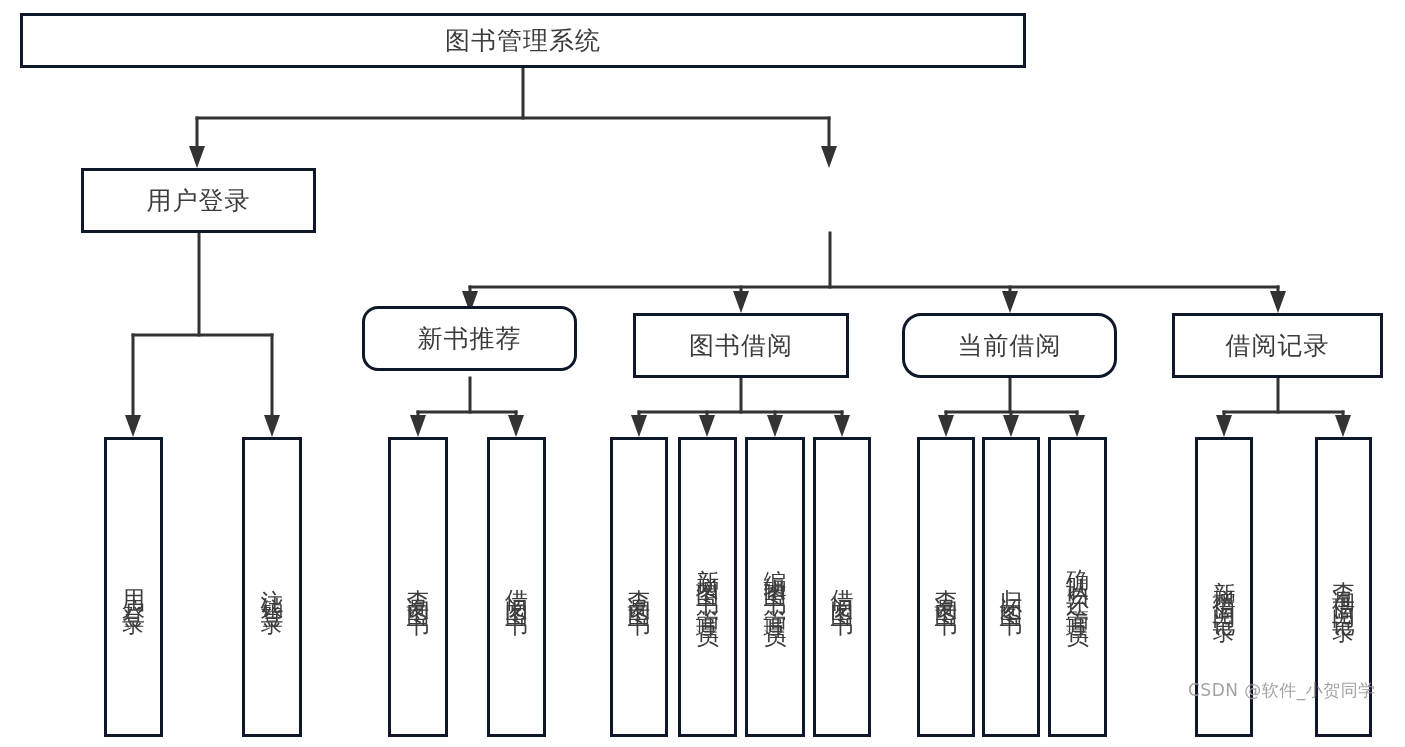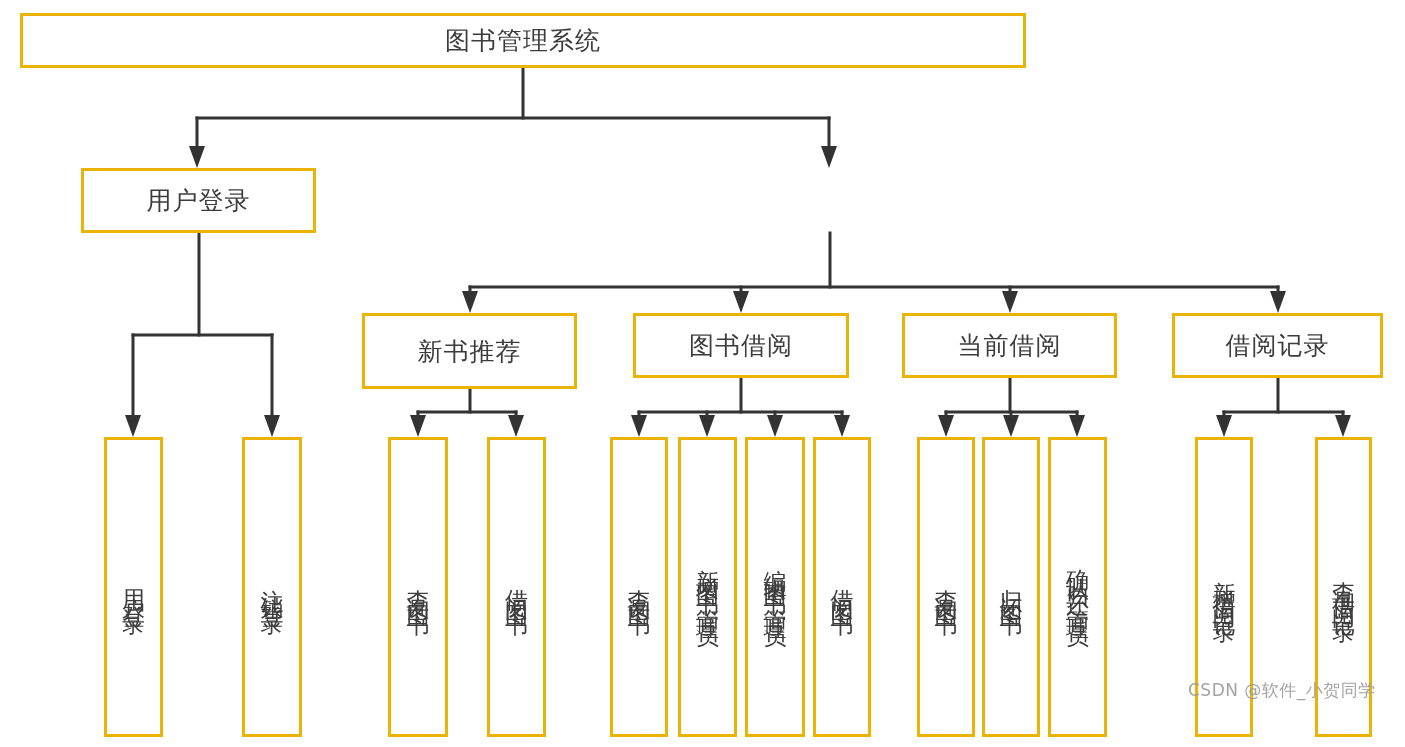--- a/index.html
+++ b/index.html
@@ -13,44 +13,44 @@
   }
   .connectors {
     position: absolute;
     left: 0; top: 0;
     width: 1405px; height: 747px;
   }
   .node {
     position: absolute;
     box-sizing: border-box;
     background: #ffffff;
-    border: 3px solid #eab308;
+    border: 3px solid #0f172a;
     color: #3c3c3c;
     display: flex;
     align-items: center;
     justify-content: center;
     text-align: center;
   }
   .h-node { font-size: 25px; letter-spacing: 1px; white-space: nowrap; }
   .v-node span {
     writing-mode: vertical-rl;
     text-orientation: mixed;
     font-size: 23px;
     letter-spacing: 8px;
     line-height: 1;
   }
   
   .n-root   { left: 20px;  top: 13px;  width: 1006px; height: 55px; }
   
   .n-login  { left: 81px;  top: 168px; width: 235px; height: 65px; }
   .n-mgmt   { left: 711px; top: 168px; width: 237px; height: 65px; }
   
-  .n-newrec { left: 362px;  top: 313px; width: 215px; height: 76px; }
+  .n-newrec { left: 362px;  top: 306px; width: 215px; height: 65px; border-radius: 16px; }
   .n-borrow { left: 633px;  top: 313px; width: 216px; height: 65px; justify-content: center; }
-  .n-curr   { left: 902px;  top: 313px; width: 215px; height: 65px; }
+  .n-curr   { left: 902px;  top: 313px; width: 215px; height: 65px; border-radius: 19px; }
   .n-record { left: 1172px; top: 313px; width: 211px; height: 65px; }
   
   .leaf { top: 437px; height: 300px; }
   .l1  { left: 104px;  width: 59px; }
   .l2  { left: 242px;  width: 60px; }
   .l3  { left: 388px;  width: 60px; }
   .l4  { left: 487px;  width: 59px; }
   .l5  { left: 610px;  width: 58px; }
   .l6  { left: 678px;  width: 59px; }
   .l7  { left: 745px;  width: 60px; }

